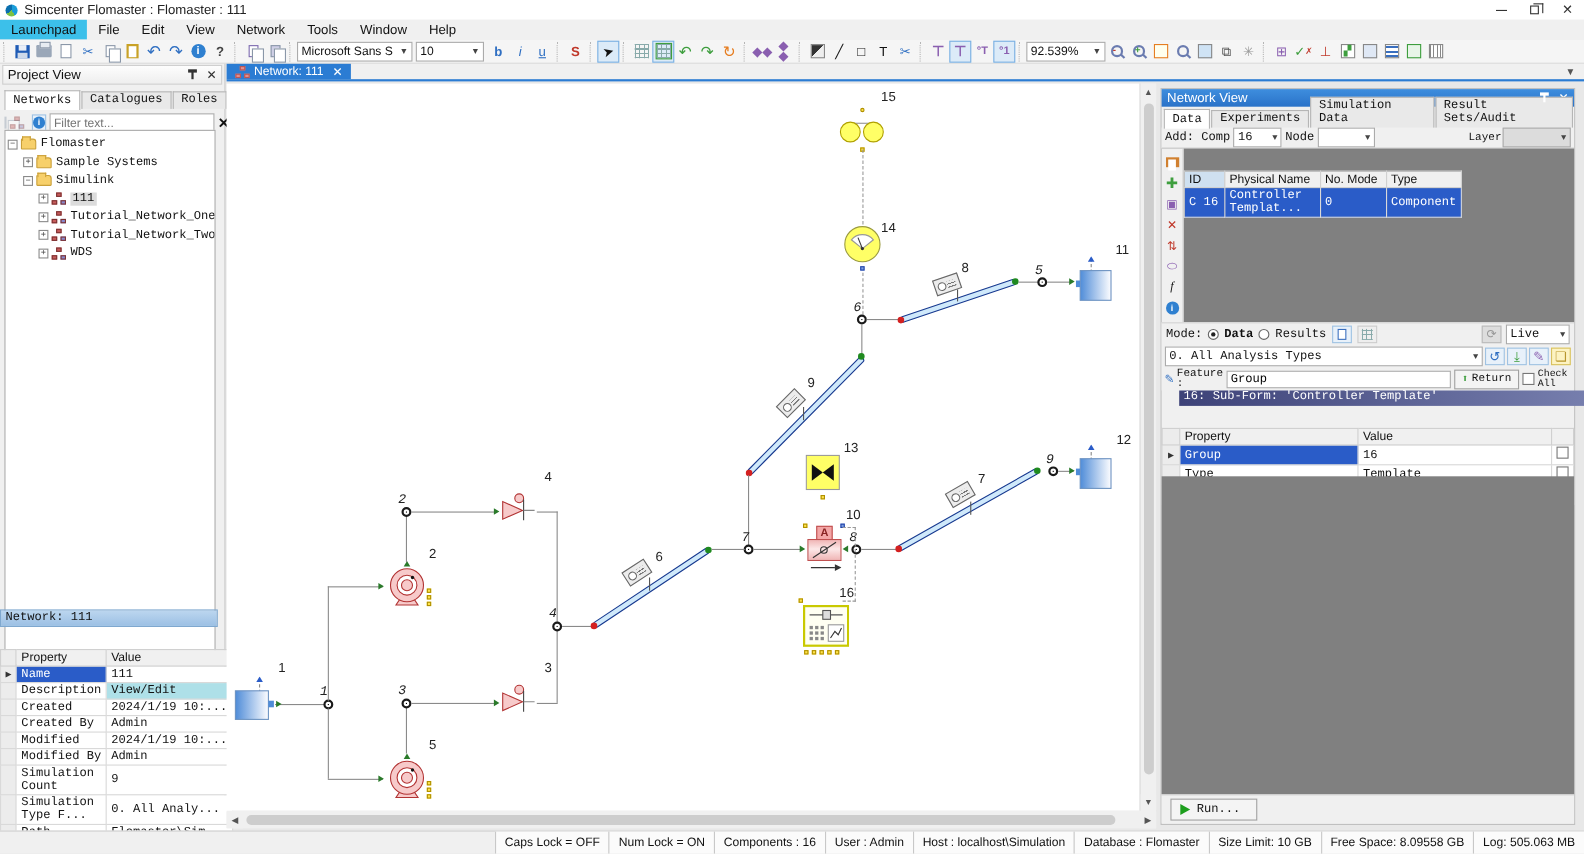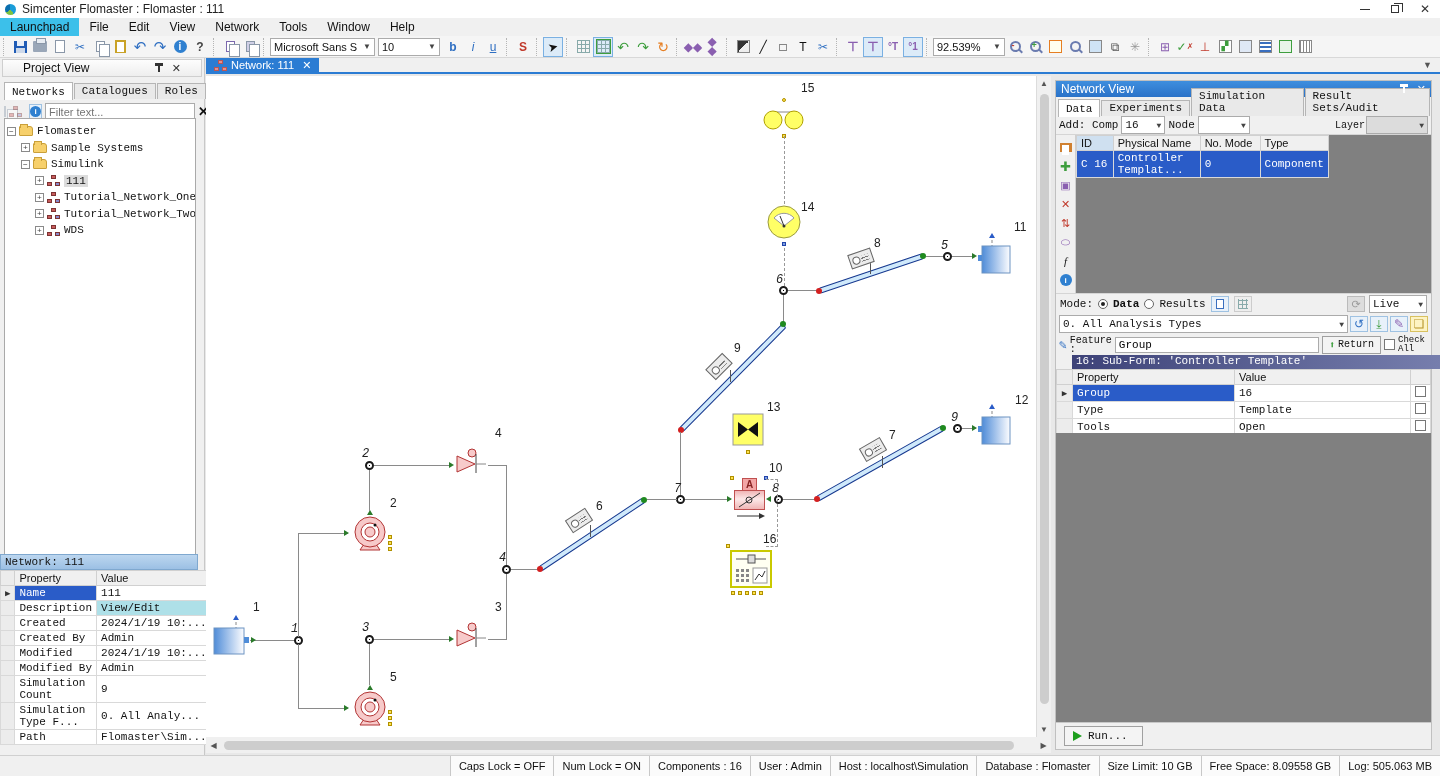--- a/index.html
+++ b/index.html
@@ -45,32 +45,32 @@
   .mag { width:11px; height:11px; border:2px solid #6b7cb0; border-radius:50%; position:relative; display:inline-block; }
   .mag::after { content:""; position:absolute; width:5px; height:2px; background:#6b7cb0; right:-4px; bottom:-2px; transform:rotate(45deg); }
   .mag .pm { position:absolute; left:0px; top:-3px; font-size:9px; font-weight:bold; }
   .ic-grid { width:13px; height:13px; background:
      repeating-linear-gradient(0deg,#8aa 0 1px,transparent 1px 4px),
      repeating-linear-gradient(90deg,#8aa 0 1px,transparent 1px 4px); }
   .pin { color:#8a5fb0; font-weight:bold; font-size:13px; }
   .ic-sq { width:13px; height:13px; border:1px solid #888; background:#ddd; }
 
   
-  .phead-light { background:linear-gradient(#fdfdfd,#eee); border:1px solid #cfcfcf; display:flex; align-items:center; padding:0 20px; }
+  .phead-light { background:linear-gradient(#fdfdfd,#eee); border:1px solid #cfcfcf; display:flex; align-items:center; padding:0 4px; }
   .phead-blue { background:linear-gradient(#3e8ede,#2a72c8); color:#fff; display:flex; align-items:center; padding:0 5px; }
   .pinico { width:9px; height:11px; position:relative; margin-left:8px; }
   .pinico::before { content:""; position:absolute; left:3px; top:1px; width:2px; height:8px; background:currentColor; }
   .pinico::after { content:""; position:absolute; left:0; top:0; width:8px; height:3px; background:currentColor; }
   .xico { margin-left:8px; font-size:11px; }
 
   .tabrow { display:flex; align-items:flex-end; height:19px; }
   .ptab { border:1px solid #b5b5b5; border-bottom:none; background:#e9e9e9; padding:1px 7px 2px; margin-right:1px; font-family:"Liberation Mono",monospace; font-size:11px; }
   .ptab.active { background:#fff; position:relative; top:1px; padding-top:3px; }
 
-  table.grid { border-collapse:collapse; font-size:11px; width:100%; }
+  table.grid { border-collapse:collapse; font-size:11px; width:100%;margin-top:20px; }
   table.grid th { background:#f0f0f0; border:1px solid #d0d0d0; font-weight:normal; text-align:left; padding:1px 4px; font-family:"Liberation Sans",sans-serif; }
   table.grid td { border:1px solid #d9d9d9; padding:1px 4px; font-family:"Liberation Mono",monospace; background:#fff; }
   tr.selrow td { background:#2a5cc8 !important; color:#fff; }
   td.selcell { background:#2a5cc8 !important; color:#fff; }
   .rowsel { width:16px; background:#ececec !important; border:1px solid #d0d0d0; text-align:center; color:#333; font-size:9px; }
 
   
   #leftpanel { position:absolute; left:0; top:58px; width:205px; height:697px; background:#f0f0f0; border-right:1px solid #c8c8c8; }
   #pv-tree { position:absolute; left:4px; top:60px; width:192px; height:487px; background:#fff; border:1px solid #a9a9a9; overflow:hidden; padding:4px 2px; }
   .trow { display:flex; align-items:center; height:12.5px; font-family:"Liberation Mono",monospace; font-size:11px; white-space:nowrap; }

